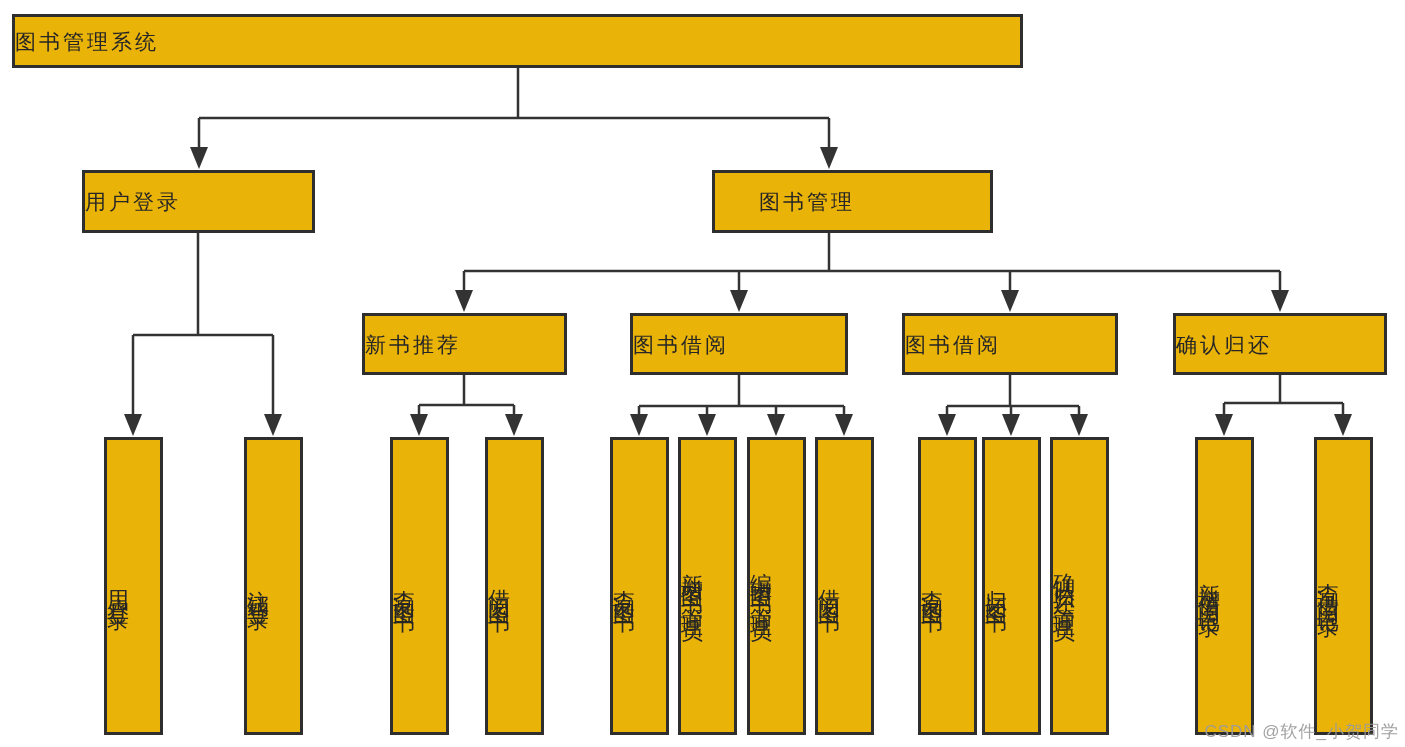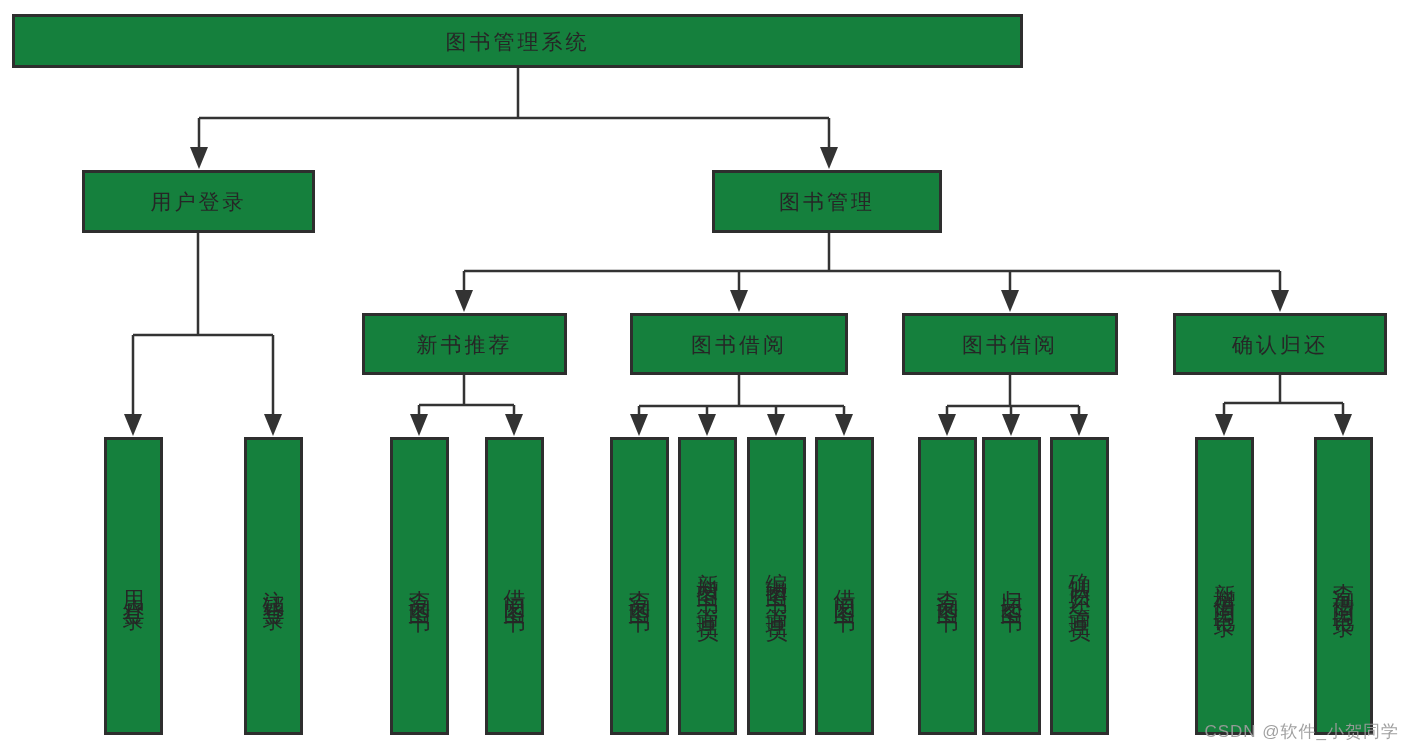--- a/index.html
+++ b/index.html
@@ -14,24 +14,23 @@
   svg.wires {
     position: absolute;
     left: 0; top: 0;
     width: 1405px; height: 747px;
     pointer-events: none;
   }
   .node {
     position: absolute;
     box-sizing: border-box;
     border: 3px solid #2e2e2e;
-    background: #15803d;
+    background: #eab308;
     display: flex;
     align-items: center;
-    justify-content: center;
     color: #262626;
   }
   .node.h .t {
     font-size: 21px;
     letter-spacing: 3px;
     white-space: nowrap;
     line-height: 1;
   }
   .node.v .t {
     writing-mode: vertical-rl;
@@ -89,21 +88,21 @@
     </g>
   </svg>
 
   <div class="node h" style="left:12px; top:14px; width:1011px; height:54px;">
     <span class="t">图书管理系统</span>
   </div>
 
   <div class="node h" style="left:82px; top:170px; width:233px; height:63px;">
     <span class="t">用户登录</span>
   </div>
-  <div class="node h" style="left:712px; top:170px; width:230px; height:63px;">
+  <div class="node h" style="left:712px; top:170px; width:281px; height:63px;padding-left:44px;">
     <span class="t">图书管理</span>
   </div>
 
   <div class="node h" style="left:630px; top:313px; width:218px; height:62px;">
     <span class="t">图书借阅</span>
   </div>
   <div class="node h" style="left:362px; top:313px; width:205px; height:62px;">
     <span class="t">新书推荐</span>
   </div>
   <div class="node h" style="left:902px; top:313px; width:216px; height:62px;">

